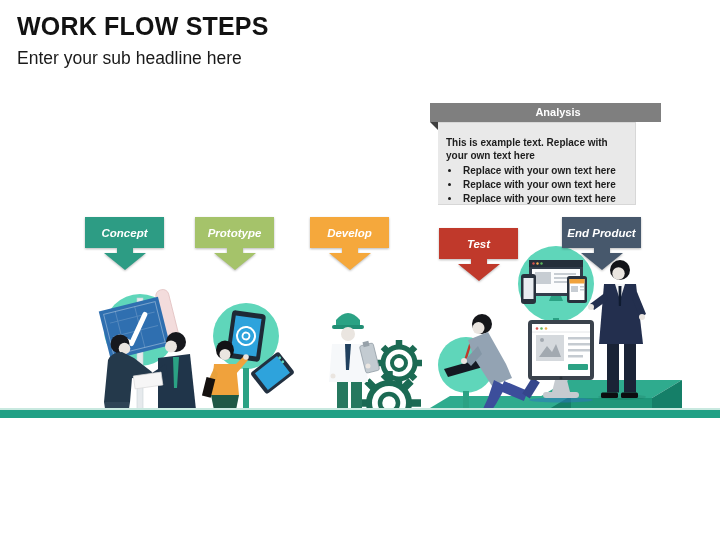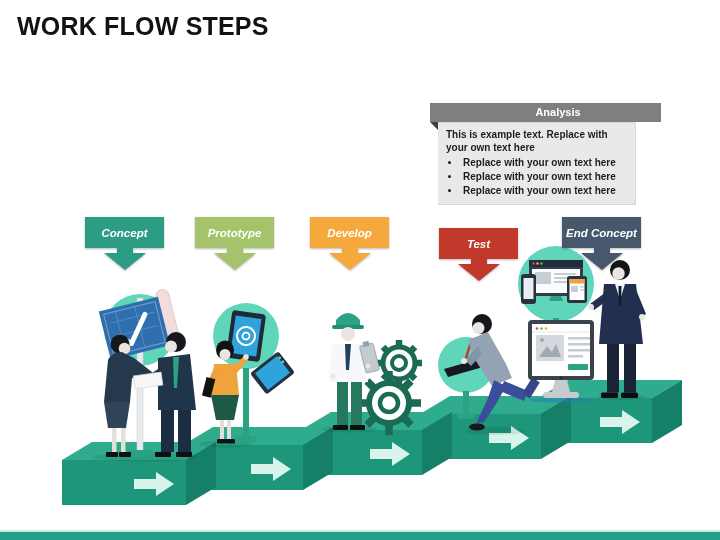--- a/index.html
+++ b/index.html
@@ -1,27 +1,27 @@
 <!DOCTYPE html>
 <html><head>
 <meta charset="utf-8">
 <style>
   html,body{margin:0;padding:0;background:#fff;}
-  .slide{position:relative;width:720px;height:540px;background:#ffffff;overflow:hidden;
+  .slide{position:relative;width:720px;height:418px;background:#ffffff;overflow:hidden;
          font-family:"Liberation Sans",sans-serif;}
   .title{position:absolute;left:17px;top:12px;font-size:25px;font-weight:bold;color:#121212;letter-spacing:.2px;}
   .subtitle{position:absolute;left:17px;top:48px;font-size:17.5px;font-weight:400;color:#1a1a1a;}
 
   
   .an-header{position:absolute;left:430px;top:103px;width:206px;height:19px;
              color:#fff;font-size:11px;font-weight:bold;text-align:center;line-height:19px;padding-left:25px;}
   .an-fold{position:absolute;left:430px;top:122px;width:0;height:0;
            border-top:8px solid #3F3F3F;border-left:8px solid transparent;}
   .an-body{position:absolute;left:438px;top:122px;width:198px;height:83px;box-sizing:border-box;
-           padding:5px 7px 5px 8px;font-size:10px;line-height:1.32;font-weight:bold;color:#1d1d1d;
+           padding:13px 7px 5px 8px;font-size:10px;line-height:1.32;font-weight:bold;color:#1d1d1d;
            border:1px solid #d7d7d7;border-left:none;}
   .an-body ul{margin:2px 0 4px 0;padding-left:15px;}
   .an-body li{margin:0 0 .5px 0;padding-left:2px;}
 
   
   .tab{position:absolute;top:217px;width:79px;display:flex;flex-direction:column;align-items:center;
        filter:drop-shadow(0 1px 1px rgba(0,0,0,.28));z-index:5;}
   .tab-box{width:79px;height:31px;display:flex;align-items:center;justify-content:center;
            color:#fff;font-size:11.5px;font-weight:bold;font-style:italic;white-space:nowrap;}
   .tab-neck{width:16px;height:5px;}
@@ -32,20 +32,21 @@
   .illus{position:absolute;left:0;top:240px;}
 
   .footer-bar{position:absolute;left:0;bottom:0;width:720px;height:8px;border-top:2px solid #C9E9E0;box-sizing:content-box;}
 </style>
 </head>
 <body>
 
 <div class="slide">
 
   <div class="title">WORK FLOW STEPS</div>
+  <div class="subtitle">Enter your sub headline here</div>
 
   <div class="an-header" style="background-color: rgb(127, 127, 127);">Analysis</div>
   <div class="an-fold"></div>
   <div class="an-body" style="background-color: rgb(233, 233, 233);">
     <div>This is example text. Replace with your own text here</div>
     <ul>
       <li>Replace with your own text here</li>
       <li>Replace with your own text here</li>
       <li>Replace with your own text here</li>
     </ul>
@@ -65,21 +66,21 @@
     <div class="tab-box" style="background-color: rgb(245, 168, 60);">Develop</div>
     <div class="tab-neck" style="background-color: rgb(245, 168, 60);"></div>
     <div class="tab-arrow" style="border-top-color: rgb(245, 168, 60);"></div>
   </div>
   <div class="tab t4">
     <div class="tab-box" style="background-color: rgb(192, 57, 43); margin-top: 11px;">Test</div>
     <div class="tab-neck" style="background-color: rgb(192, 57, 43);"></div>
     <div class="tab-arrow" style="border-top-color: rgb(192, 57, 43);"></div>
   </div>
   <div class="tab t5">
-    <div class="tab-box" style="background-color: rgb(71, 88, 108);">End Concept</div>
+    <div class="tab-box" style="background-color: rgb(71, 88, 108);">End Product</div>
     <div class="tab-neck" style="background-color: rgb(71, 88, 108);"></div>
     <div class="tab-arrow" style="border-top-color: rgb(71, 88, 108);"></div>
   </div>
 
   <svg class="illus" width="720" height="300" viewBox="0 0 720 300">
 
     <g>
       <path d="M538 158 L568 140 L682 140 L652 158 Z" fill="#2FAB8E"></path>
       <path d="M652 158 L682 140 L682 185 L652 203 Z" fill="#157F68"></path>
       <path d="M538 158 H652 V203 H538 Z" fill="#1E9679"></path>

